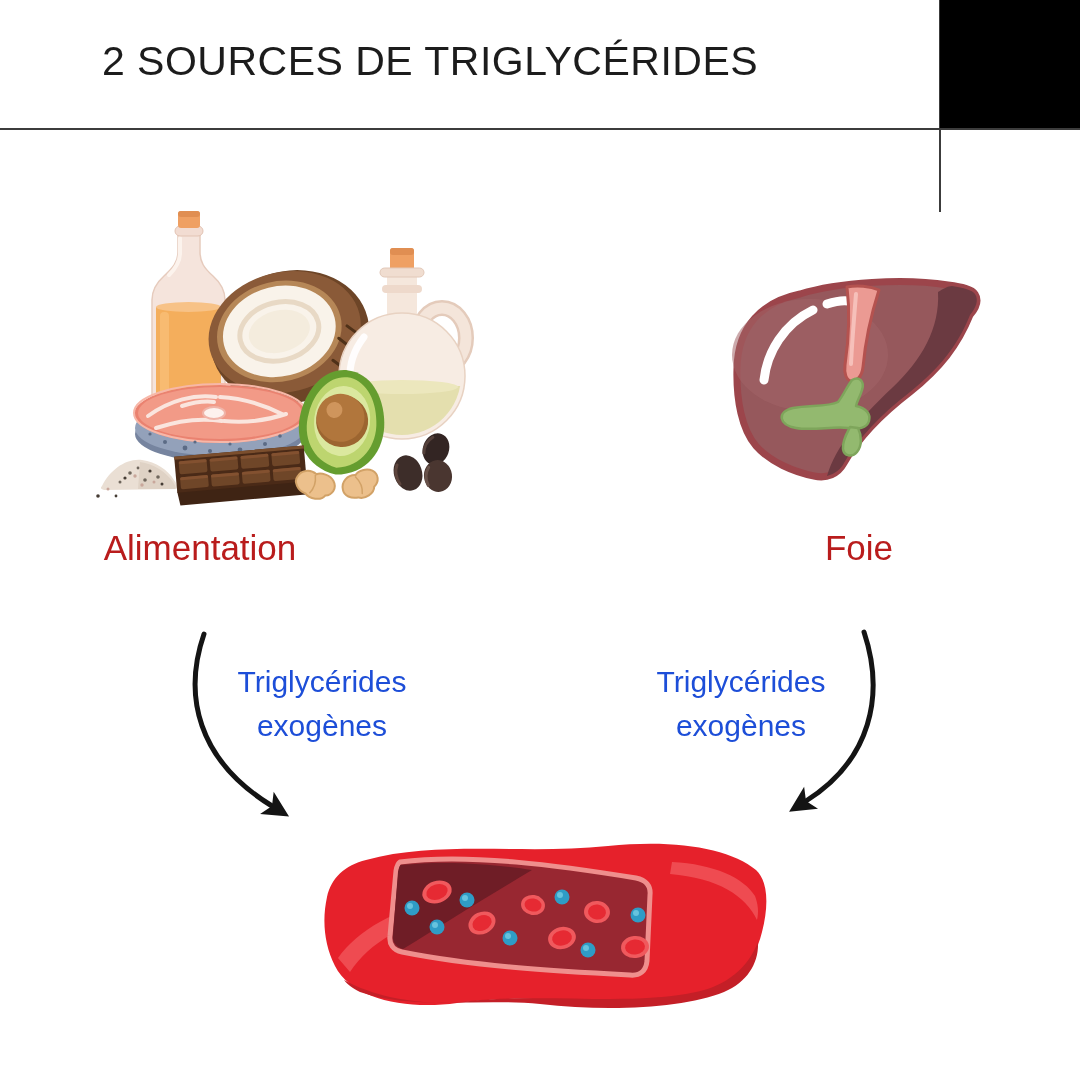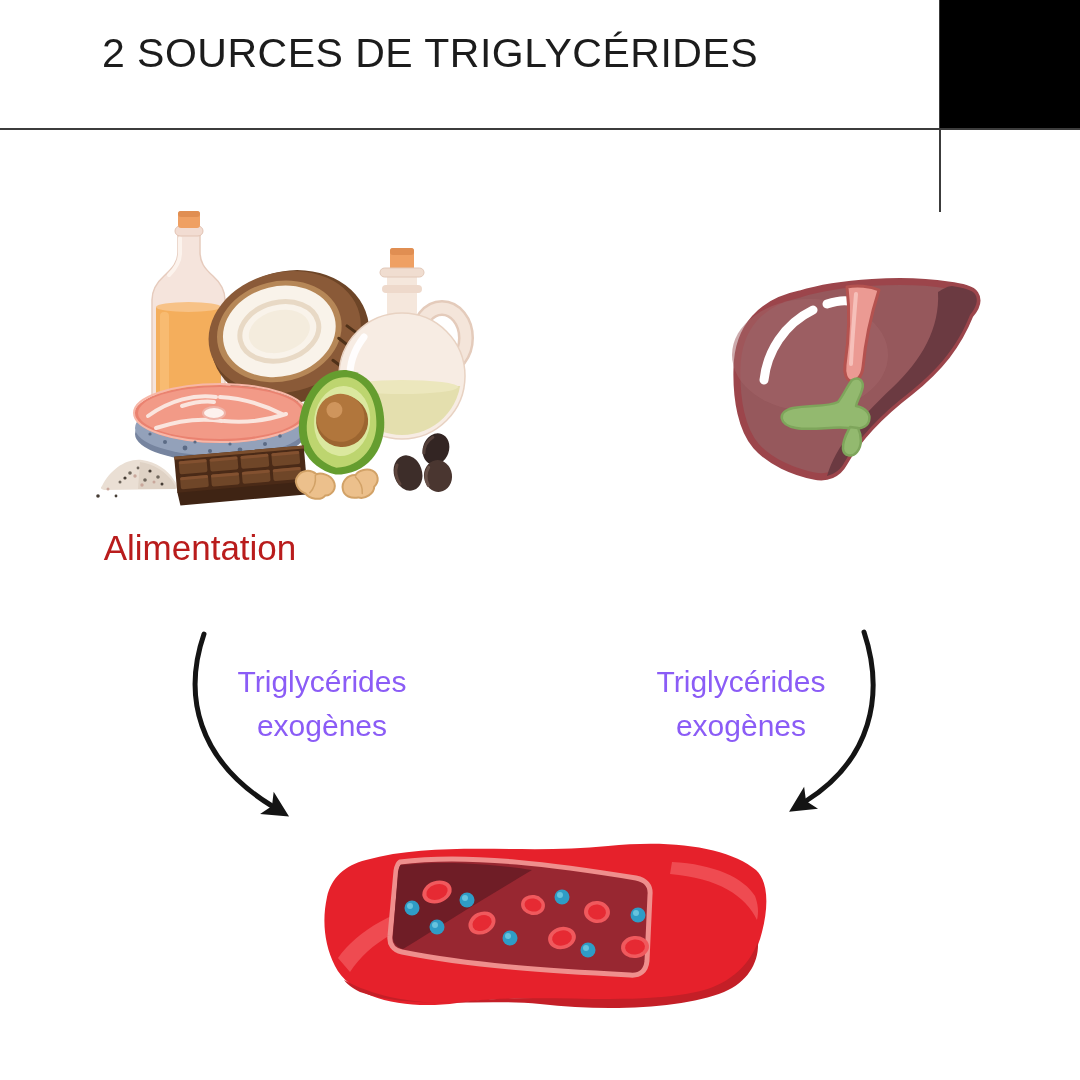--- a/index.html
+++ b/index.html
@@ -1,34 +1,34 @@
 <!DOCTYPE html>
 <html><head>
 <meta charset="utf-8">
 <style>
   html,body{margin:0;padding:0;background:#ffffff;}
   .canvas{
     position:relative;width:1080px;height:1080px;background:#ffffff;
     overflow:hidden;font-family:"Liberation Sans", sans-serif;color:#1c1c1c;
   }
   .page-title{
-    position:absolute;top:32px;left:0;width:860px;text-align:center;
+    position:absolute;top:40px;left:0;width:860px;text-align:center;
     font-size:41px;font-weight:500;letter-spacing:.5px;color:#1c1c1c;line-height:1.05;
   }
   .corner-block{position:absolute;left:940px;top:0;width:140px;height:128px;background:#000;}
   .h-divider{position:absolute;left:0;top:128px;width:1080px;height:2px;background:#3c3c3c;}
   .v-divider{position:absolute;left:939px;top:0;width:2px;height:212px;background:#3c3c3c;}
   .illus{position:absolute;}
   .src-label{
     position:absolute;top:527px;width:320px;text-align:center;
     font-size:35px;font-weight:500;line-height:42px;color:#b91c1c;
   }
   .arrow-label{
     position:absolute;top:660px;width:240px;text-align:center;
-    font-size:30px;font-weight:500;line-height:44px;color:#8b5cf6;
+    font-size:30px;font-weight:500;line-height:44px;color:#1d4ed8;
   }
   .arrows-svg{position:absolute;left:0;top:0;width:1080px;height:1080px;pointer-events:none;}
 </style>
 </head>
 <body>
 
 <div class="canvas">
 
   <div class="page-title">2 SOURCES DE TRIGLYCÉRIDES</div>
   <div class="h-divider"></div>
@@ -204,20 +204,21 @@
       <path d="M 147 27 C 157 25 170 26 179 30 C 171 55 165 85 163 107 C 162 117 156 122 151 121 C 146 120 144 113 145 105 C 149 78 150 52 147 27 Z" fill="#eb9a93" stroke="#b4524f" stroke-width="3" stroke-linejoin="round"></path>
       <path d="M 156 34 C 154 58 152 82 151 104" stroke="#f6c0ba" stroke-width="4" fill="none" stroke-linecap="round"></path>
     </g>
     <g>
       <path d="M 152 120 C 159 116 165 121 162 130 C 160 137 157 141 156 146 C 166 148 171 154 169 161 C 167 168 158 170 148 168 C 134 166 112 171 96 168 C 79 165 76 152 93 148 C 109 145 128 147 138 142 C 143 136 146 128 152 120 Z" fill="#93b96f" stroke="#7ea55b" stroke-width="2.5" stroke-linejoin="round"></path>
       <path d="M 158 168 C 162 176 162 186 157 192 C 152 198 144 196 143 189 C 142 181 147 173 150 167 Z" fill="#93b96f" stroke="#7ea55b" stroke-width="2.5" stroke-linejoin="round"></path>
     </g>
   </svg>
 
   <div class="src-label" style="left:40px;">Alimentation</div>
+  <div class="src-label" style="left:699px;">Foie</div>
 
   <svg class="arrows-svg" viewBox="0 0 1080 1080">
     <defs>
       <marker id="arrowhead" markerWidth="7" markerHeight="7" refX="1.8" refY="3" orient="auto" markerUnits="strokeWidth">
         <path d="M0.6,0.4 L5.8,3 L0.6,5.6 L1.8,3 Z" fill="#141414"></path>
       </marker>
     </defs>
     <path d="M 204 634 C 183 695 197 760 272 806" fill="none" stroke="#141414" stroke-width="5" stroke-linecap="round" marker-end="url(#arrowhead)"></path>
     <path d="M 864 632 C 885 695 871 760 806 801" fill="none" stroke="#141414" stroke-width="5" stroke-linecap="round" marker-end="url(#arrowhead)"></path>
   </svg>

